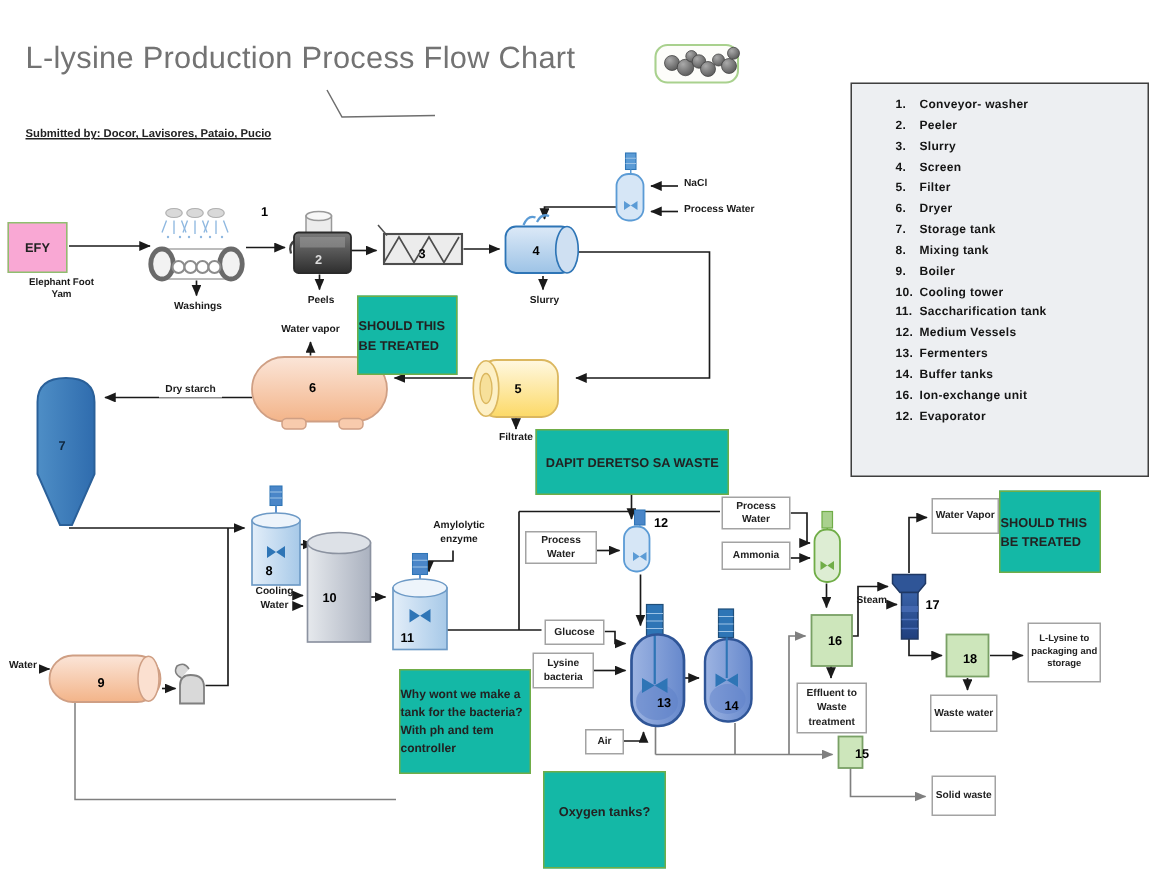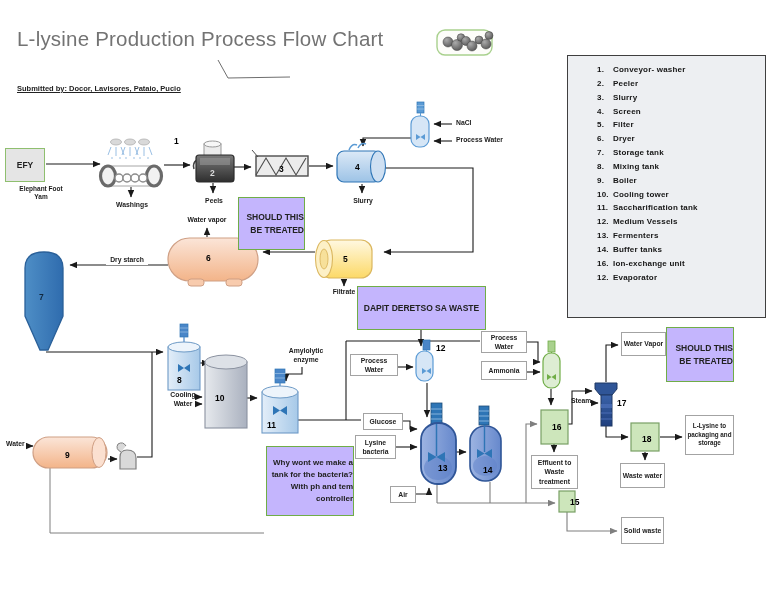--- a/index.html
+++ b/index.html
@@ -11,24 +11,24 @@
   .title{position:absolute;left:17px;top:27px;font-size:20.5px;color:#737373;letter-spacing:.2px;white-space:nowrap}
   .submitted{position:absolute;left:17px;top:84px;font-size:7.5px;font-weight:700;
              text-decoration:underline;color:#222;white-space:nowrap}
   .lbl{position:absolute;font-size:6.8px;font-weight:700;color:#1a1a1a;text-align:center;line-height:1.3}
   .lbl.left{text-align:left}
   .lbl.bg{background:#fff}
   .box-lbl{position:absolute;border:1px solid #a3a3a3;background:#fff;font-size:6.8px;font-weight:600;
            color:#222;display:flex;align-items:center;justify-content:center;text-align:center;
            line-height:1.35;padding:1px}
   .efy-box{position:absolute;left:5px;top:148px;width:40px;height:34px;border:1.6px solid #8fbf6f;
-           background:#e5e5e5;display:flex;align-items:center;justify-content:center;
+           background:#f9a8d4;display:flex;align-items:center;justify-content:center;
            font-size:8.5px;font-weight:600;color:#222}
-  .ann{position:absolute;border:1.8px solid #70ad47;background:#c4b5fd;font-weight:700;color:#222;
-       display:flex;align-items:center;justify-content:center;text-align:right;line-height:1.5}
+  .ann{position:absolute;border:1.8px solid #70ad47;background:#14b8a6;font-weight:700;color:#222;
+       display:flex;align-items:center;justify-content:center;text-align:left;line-height:1.5}
   .ann.small{font-size:8.5px}
   .legend{position:absolute;left:567px;top:55px;width:199px;height:263px;background:#edeff2;
           border:1.5px solid #3f3f3f;padding:7px 4px 0 29px}
   .lg-row{display:flex;font-size:8px;font-weight:600;color:#151515;line-height:13.85px;letter-spacing:.2px}
   .lg-num{width:16px;flex:none}
   .lg-label{flex:1}
 </style>
 </head>
 <body>
 
@@ -427,15 +427,16 @@
     <div class="box-lbl" style="left:390px;top:486px;width:26px;height:17px">Air</div>
     <div class="box-lbl" style="left:621px;top:332px;width:45px;height:24px">Water Vapor</div>
     <div class="box-lbl" style="left:531px;top:455px;width:47px;height:34px">Effluent to Waste treatment</div>
     <div class="box-lbl" style="left:621px;top:517px;width:43px;height:27px">Solid waste</div>
     <div class="box-lbl" style="left:620px;top:463px;width:45px;height:25px">Waste water</div>
     <div class="box-lbl" style="left:685px;top:415px;width:49px;height:40px;font-size:6.3px">L-Lysine to packaging and storage</div>
 
     <div class="ann small" style="left:238px;top:197px;width:67px;height:53px">SHOULD THIS BE TREATED</div>
     <div class="ann small" style="left:357px;top:286px;width:129px;height:44px">DAPIT DERETSO SA WASTE</div>
     <div class="ann" style="left:266px;top:446px;width:88px;height:70px;font-size:8px">Why wont we make a tank for the bacteria? With ph and tem controller</div>
+    <div class="ann small" style="left:362px;top:514px;width:82px;height:65px;align-items:flex-start;padding-top:20px">Oxygen tanks?</div>
     <div class="ann small" style="left:666px;top:327px;width:68px;height:55px">SHOULD THIS BE TREATED</div>
   </div>
 </div>
 
 </body></html>

